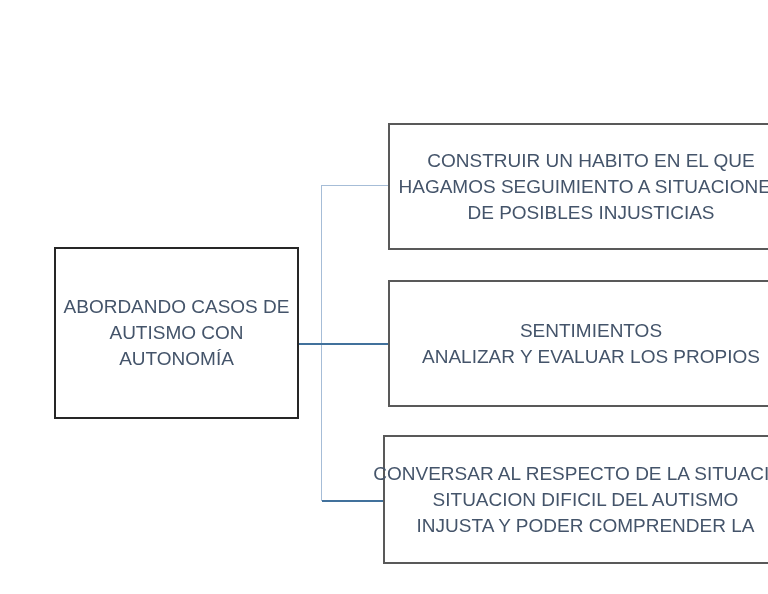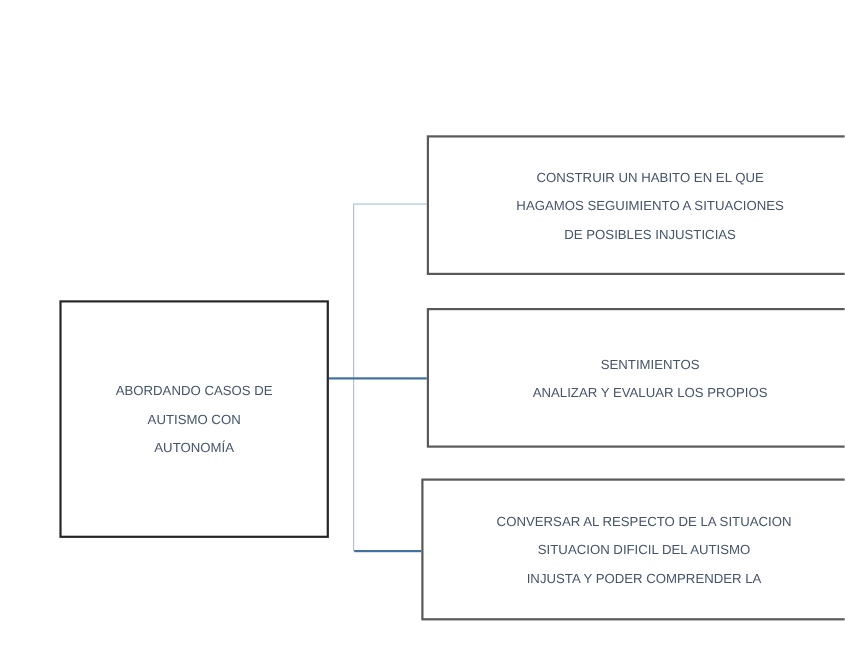--- a/index.html
+++ b/index.html
@@ -24,25 +24,25 @@
     background:var(--background);
     display:flex;
     flex-direction:column;
     justify-content:center;
     align-items:center;
   }
   .node .line{
     white-space:nowrap;
     text-align:center;
     color:var(--text);
-    font-size:12px;
+    font-size:19px;
     line-height:26px;
   }
   .node-root{
-    left:54px;top:273px;width:245px;height:216px;
+    left:54px;top:247px;width:245px;height:172px;
     border:2px solid var(--border_root);
     align-items:center;
   }
   .node-child{border:2px solid var(--border_child);}
   .node-child-1{left:388px;top:123px;width:406px;height:127px;}
   .node-child-2{left:388px;top:280px;width:406px;height:127px;}
   .node-child-3{left:383px;top:435px;width:405px;height:129px;}
   .connector{position:absolute;}
   .conn-trunk{
     left:321px;top:185px;width:1px;height:316px;

